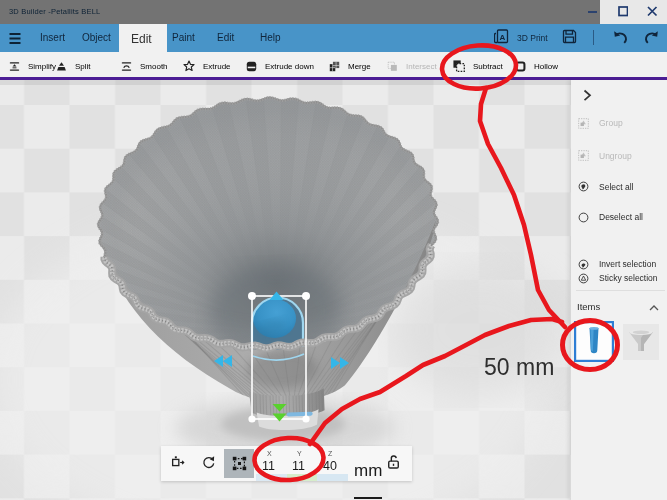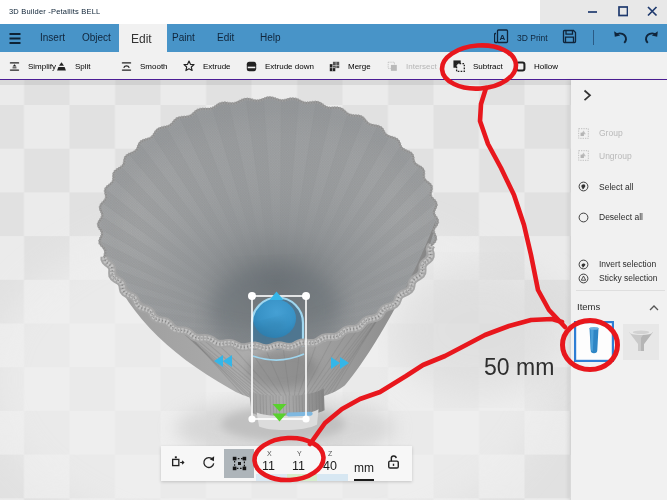--- a/index.html
+++ b/index.html
@@ -1,42 +1,42 @@
 <!DOCTYPE html>
 <html><head><meta charset="utf-8"><style>
   * { margin:0; padding:0; box-sizing:border-box; }
   html,body { width:667px; height:500px; overflow:hidden; }
   body { font-family:"Liberation Sans", sans-serif; position:relative; background:#e8e8e8; }
-  #titlebar { position:absolute; left:0; top:0; width:540px; height:24px; background:#ffffff; }
+  #titlebar { position:absolute; left:0; top:0; width:600px; height:24px; background:#737373; }
   #titlebar .t { position:absolute; left:9px; top:7px; font-size:7.5px; color:#0d2235; letter-spacing:0.2px; }
   .winbtn { position:absolute; top:0; height:24px; color:#1f3a6e; font-size:12px; text-align:center; }
   #menubar { position:absolute; left:0; top:24px; width:667px; height:28px; background:#4894c8; }
   .mitem { position:absolute; top:8px; font-size:10px; color:#10253b; }
   #edittab { position:absolute; left:119px; top:0; width:48px; height:28px; background:#f1f1f1; }
   #edittab span { position:absolute; left:12px; top:8px; font-size:12px; color:#333; }
-  #ribbon { position:absolute; left:0; top:52px; width:667px; height:28px; background:#f1f1f1; border-bottom:1px solid #4c1d95; }
+  #ribbon { position:absolute; left:0; top:52px; width:667px; height:28px; background:#f1f1f1; border-bottom:3px solid #4c1d95; }
   .ritem { position:absolute; top:0; height:28px; display:flex; align-items:center; gap:8px; }
   .ritem span { font-size:8px; letter-spacing:0px; }
   #cv { position:absolute; left:0; top:80px; }
   #panel { position:absolute; left:571px; top:80px; width:96px; height:420px; background:#f1f1f1; box-shadow:-3px 0 4px rgba(0,0,0,0.08); }
   .prow { position:absolute; left:7px; height:16px; display:flex; align-items:center; }
   .picon { width:14px; display:inline-flex; }
   .plbl { font-size:8.5px; color:#2b2b2b; margin-left:7px; white-space:nowrap; }
   #chev { position:absolute; left:12px; top:9px; }
   #itemshdr { position:absolute; left:6px; top:221px; font-size:9.5px; color:#2b2b2b; }
   #itemchev { position:absolute; right:8px; top:224px; }
   #divline { position:absolute; left:5px; right:2px; top:210px; height:1px; background:#dedede; }
   #th1 { position:absolute; left:3px; top:241px; }
   #th2 { position:absolute; left:52px; top:244px; }
   #btoolbar { position:absolute; left:161px; top:446px; width:251px; height:35px; background:#f7f7f7; box-shadow:0 1px 3px rgba(0,0,0,0.18); }
   .bic { position:absolute; top:9px; }
   #scalebtn { position:absolute; left:63px; top:3px; width:30px; height:29px; background:#aeb5ba; display:flex; align-items:center; justify-content:center; }
   .axis { position:absolute; top:4px; font-size:7px; color:#555; }
   .num { position:absolute; top:13px; font-size:12.5px; color:#1b1b1b; }
-  #mm { position:absolute; left:193px; top:15px; font-size:12px; color:#1b1b1b; border-bottom:2px solid #1b1b1b; padding-bottom:4px; }
+  #mm { position:absolute; left:193px; top:15px; font-size:17px; color:#1b1b1b; border-bottom:2px solid #1b1b1b; padding-bottom:16px; }
   .strip { position:absolute; top:28px; height:7px; }
   #annot { position:absolute; left:0; top:0; pointer-events:none; }
 </style></head>
 <body>
   <svg id="cv" width="573" height="420" viewBox="0 80 573 420">
   <defs>
     <pattern id="chk" x="-21.5" y="17.6" width="91" height="87.4" patternUnits="userSpaceOnUse">
       <rect width="91" height="87.4" fill="#ebebeb"></rect>
       <rect x="0" y="0" width="45.5" height="43.7" fill="#e1e1e1"></rect>
       <rect x="45.5" y="43.7" width="45.5" height="43.7" fill="#e1e1e1"></rect>
@@ -439,21 +439,21 @@
       </svg>
       <span>Hollow</span>
     </div>
   </div>
 
   <div id="panel">
     <svg id="chev" width="9" height="13">
       <path d="M1.5,1.5 l5.5,4.8 -5.5,4.8" fill="none" stroke="#333" stroke-width="1.7"></path>
     </svg>
 
-  <div class="prow dis" style="top:45px">
+  <div class="prow dis" style="top:35px">
       <span class="picon">
         <svg width="11" height="11" viewBox="0 0 13 13">
           <rect x="0.8" y="0.8" width="11.4" height="11.4" fill="none" stroke="#b5b5b5" stroke-width="1" stroke-dasharray="1.5 1.3"></rect>
           <rect x="3" y="5.5" width="4" height="4" fill="#b5b5b5"></rect>
           <path d="M6.5,3 l2.8,4.5 h-5.6 Z" fill="#b5b5b5" opacity="0.8"></path>
         </svg>
       </span>
       <span class="plbl" style="color:#b9b9b9">Group</span>
     </div>
   <div class="prow dis" style="top:67.5px">

